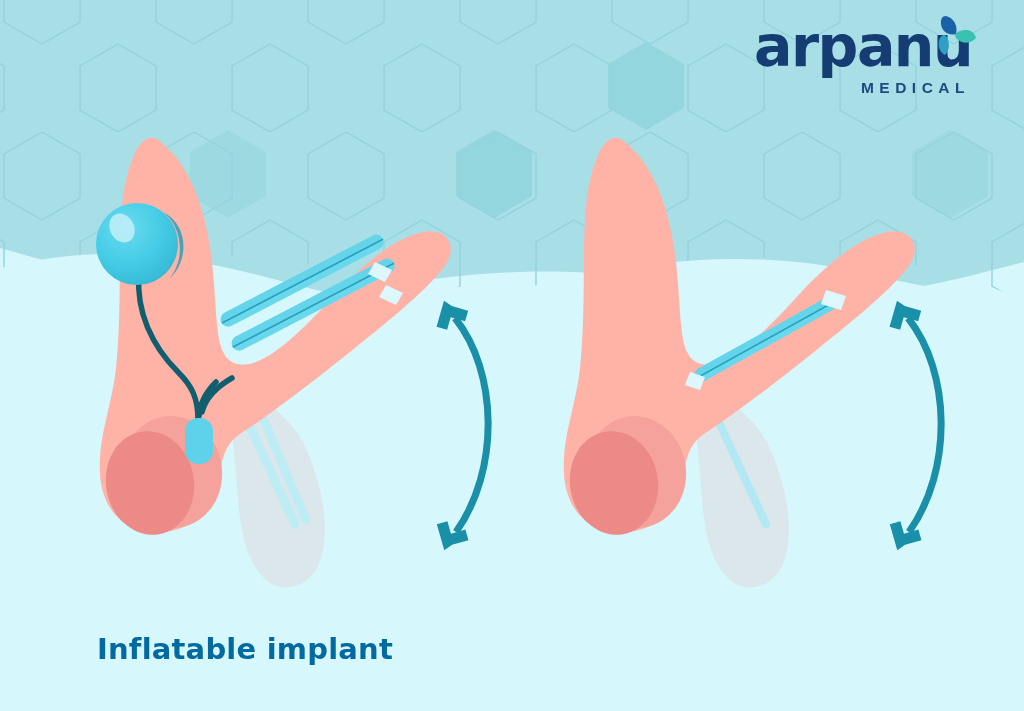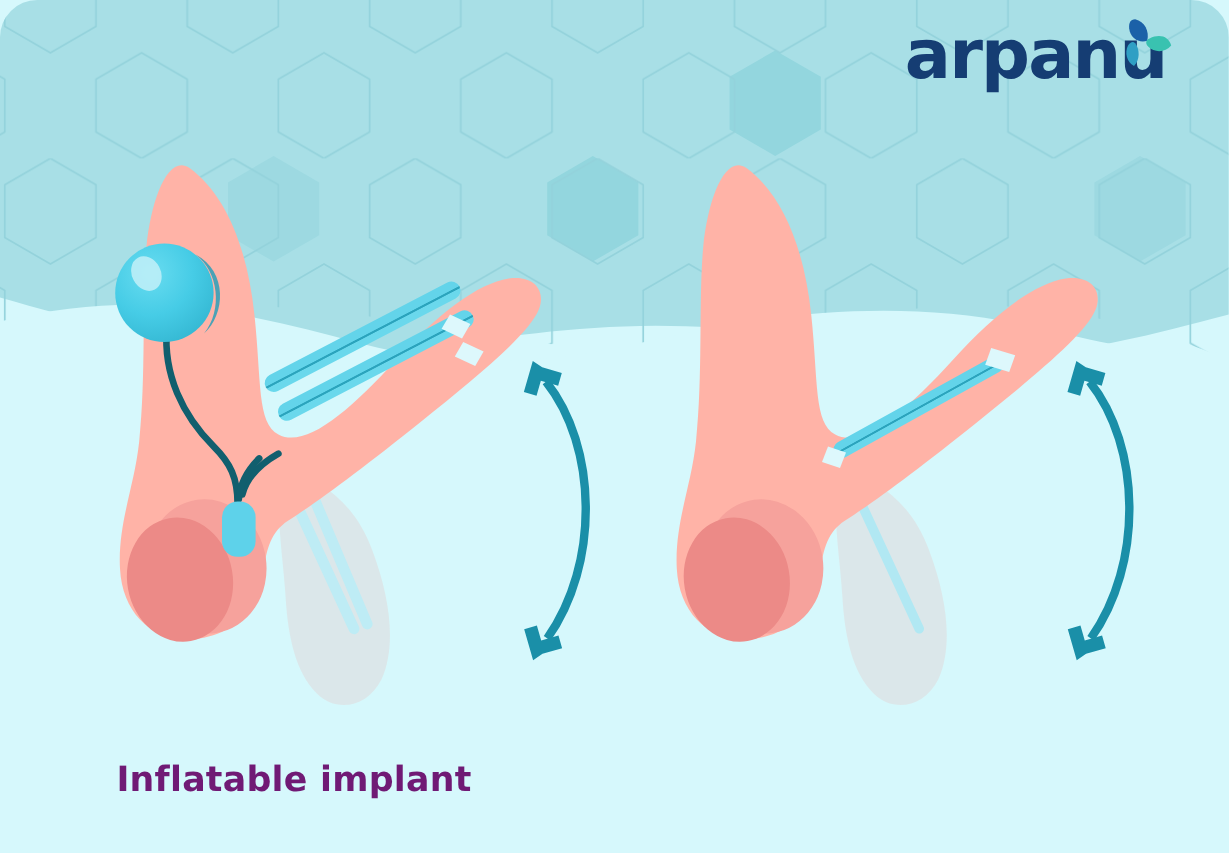--- a/index.html
+++ b/index.html
@@ -6,21 +6,20 @@
   body{
     width:1024px;height:711px;
     font-family:"Liberation Sans", sans-serif;
     background:#d6f8fc;
     overflow:hidden;
   }
   #stage{
     position:relative;
     width:1024px;height:711px;
     overflow:hidden;
-    border-radius:31px;
   }
   #artboard{position:absolute;left:0;top:0;width:1024px;height:711px;}
 
   
   .logo-wrap{
     position:absolute;
     right:52px;top:18px;
     text-align:right;
     line-height:1;
     user-select:none;
@@ -50,21 +49,21 @@
   }
 
   
   .caption{
     position:absolute;
     top:632px;
     font-family:"DejaVu Sans", sans-serif;
     font-size:29px;
     font-weight:700;
     letter-spacing:0.2px;
-    color:#701a75;
+    color:#0369a1;
     white-space:nowrap;
     user-select:none;
   }
   #caption-left{left:97px;}
   #caption-right{left:606px;}
 </style>
 </head>
 <body>
 
 <div id="stage">
@@ -215,18 +214,19 @@
     </g>
   </svg>
 
   <div class="logo-wrap">
     <svg class="logo-mark" viewBox="0 0 64 64">
       <path d="M30,8 C38,10 42,18 40,26 C33,28 26,24 25,16 C24.5,11 26,8 30,8 Z" fill="#1b61a8"></path>
       <path d="M42,24 C50,20 58,22 60,30 C55,36 46,36 41,31 C38,28 39,25 42,24 Z" fill="#39c2b0"></path>
       <path d="M30,28 C34,33 34,42 29,47 C23,44 21,36 24,30 C26,27 28,26 30,28 Z" fill="#2f9fc4"></path>
     </svg>
     <span class="logo-word">arpanu</span>
+    <span class="logo-sub">MEDICAL</span>
   </div>
 
   <div class="caption" id="caption-left">Inflatable implant</div>
 
 
 </div>
 
 </body></html>

